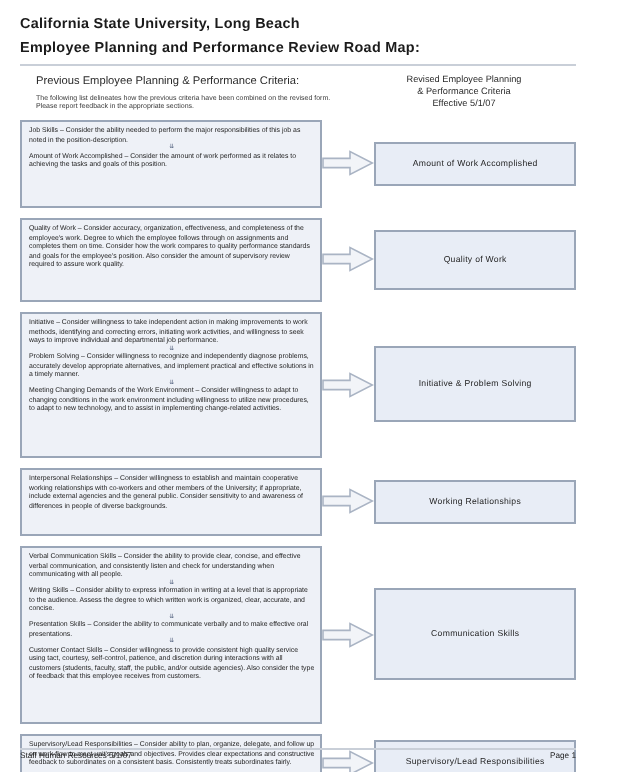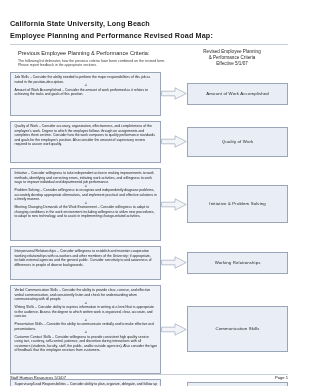--- a/index.html
+++ b/index.html
@@ -6,21 +6,21 @@
   html, body {
     width:298px; height:386px;
     background:#ffffff;
     font-family:"Liberation Sans", sans-serif;
     overflow:hidden;
   }
   .page {
     position:relative;
     width:298px; height:386px;
     background:#fff;
-    padding:18px 10px 0 10px;
+    padding:6px 10px 0 10px;
   }
 
   
   .doc-title {
     font-size:7.2px;
     font-weight:bold;
     color:#1b1b1b;
     letter-spacing:0.15px;
     line-height:11px;
   }
@@ -144,21 +144,21 @@
     background:#c9cfd8;
   }
 </style>
 </head>
 <body>
 
 <div class="page">
 
   <div>
     <div class="doc-title">California State University, Long Beach</div>
-    <div class="doc-subtitle">Employee Planning and Performance Revised Road Map:</div>
+    <div class="doc-subtitle">Employee Planning and Performance Review Road Map:</div>
     <div class="header-rule"></div>
   </div>
 
   <div class="col-heads">
     <div class="col-head-left">
       <div class="lead-title">Previous Employee Planning &amp; Performance Criteria:</div>
       <div class="lead-note">The following list delineates how the previous criteria have been combined on the revised form.  Please report feedback in the appropriate sections.</div>
     </div>
     <div class="col-head-right">
       <div class="rev-title">Revised Employee Planning</div>

